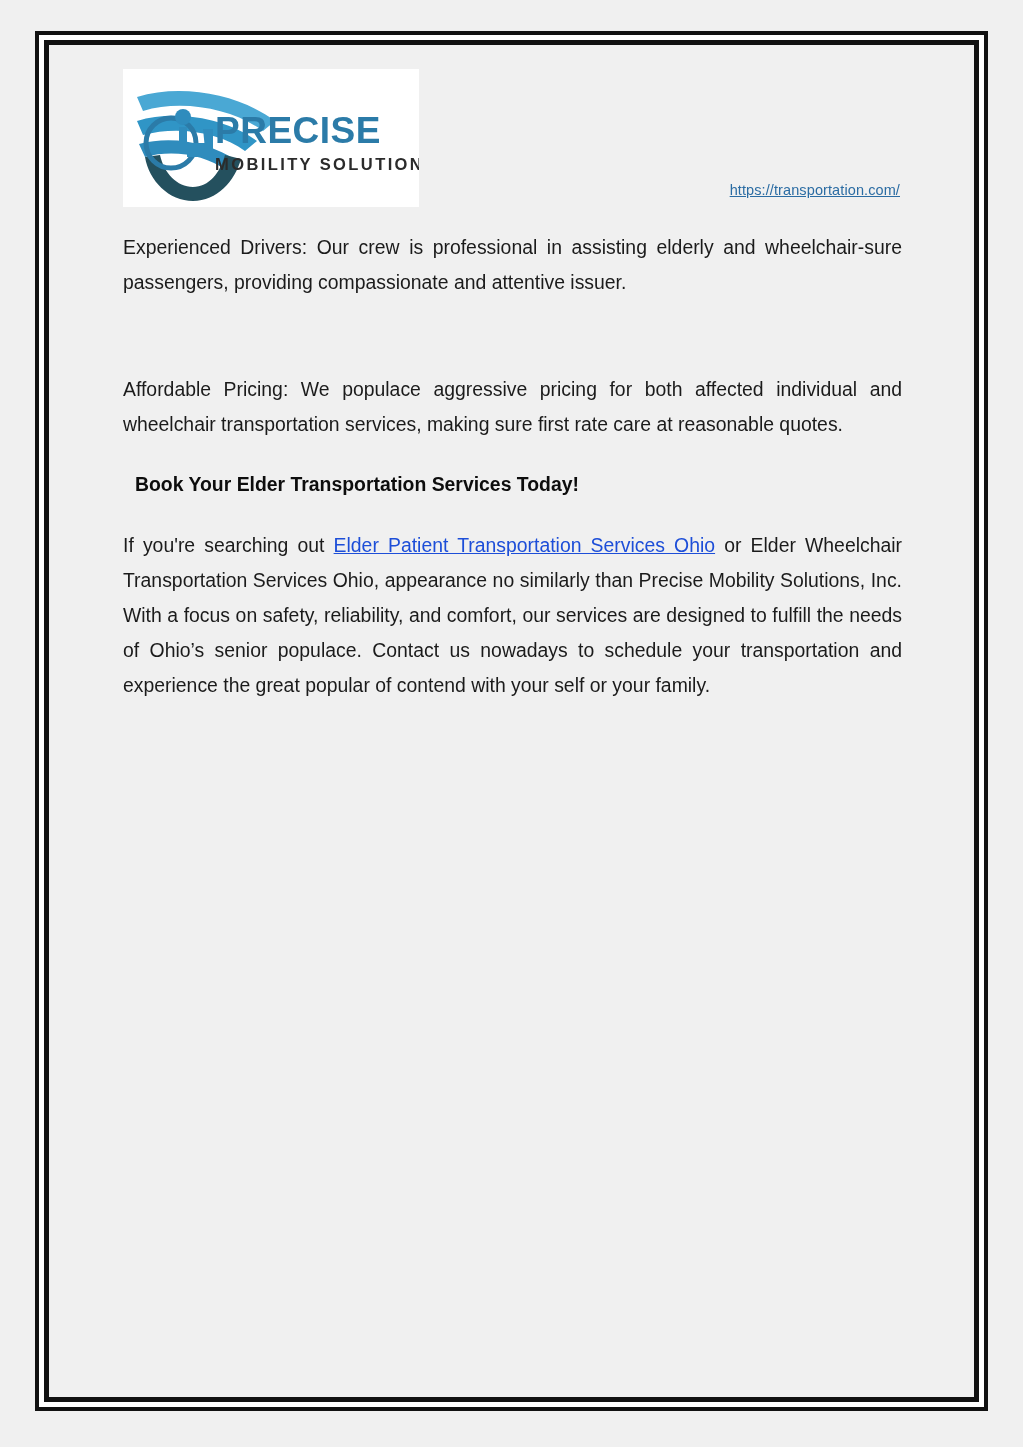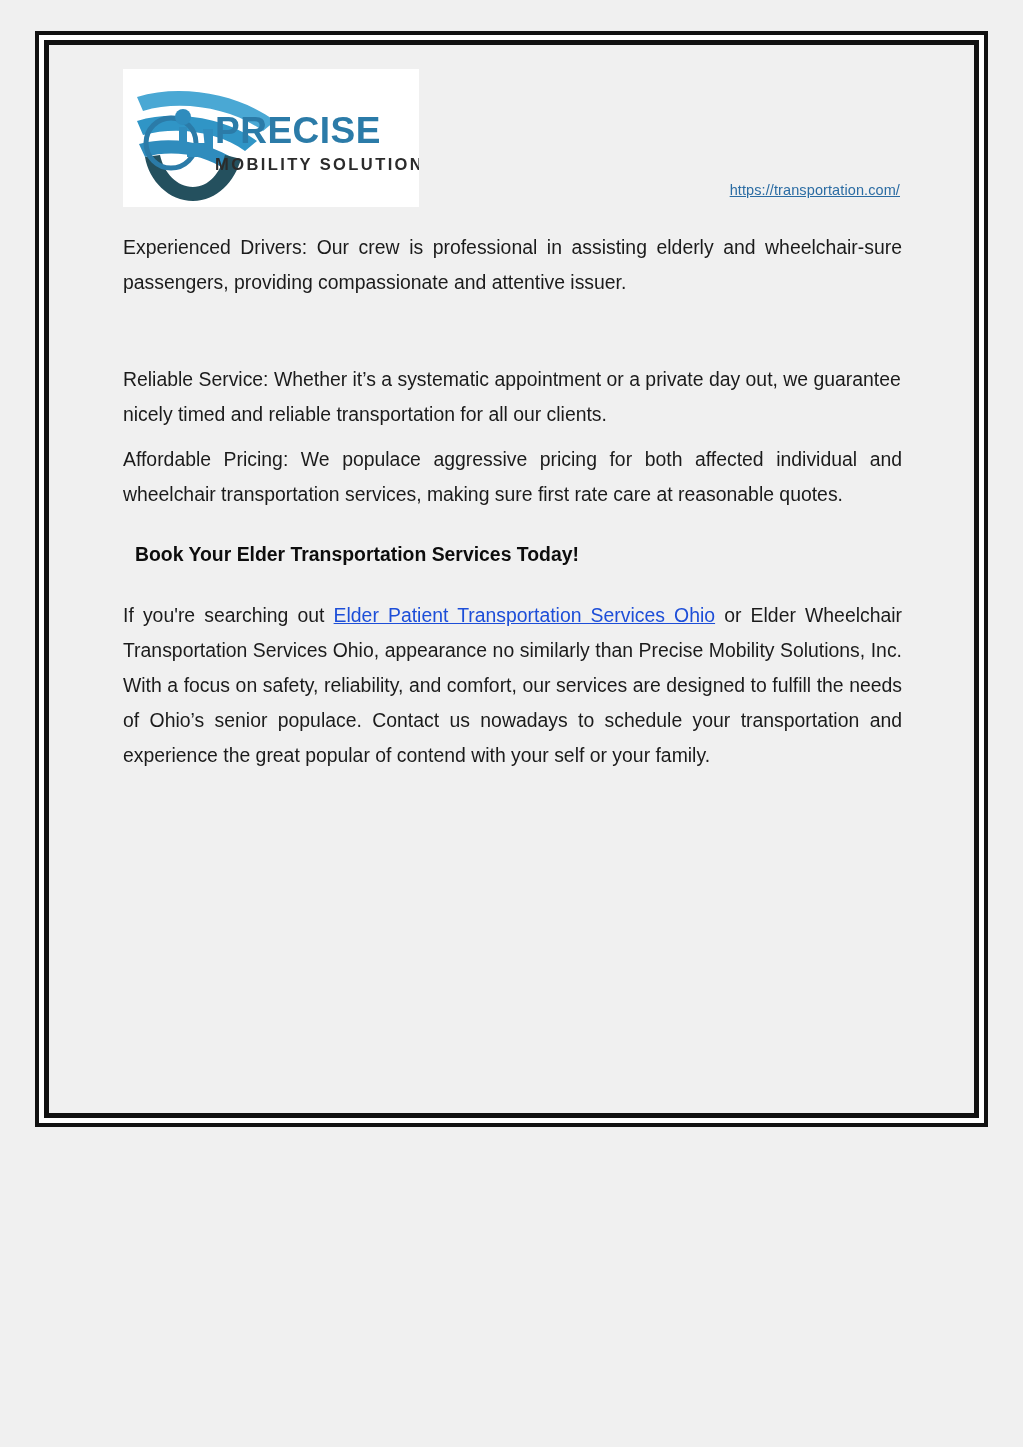--- a/index.html
+++ b/index.html
@@ -15,21 +15,21 @@
     font-family: "Liberation Sans", sans-serif;
     overflow: hidden;
   }
 
   
   .page-wrap {
     position: absolute;
     left: 35px;
     top: 31px;
     width: 953px;
-    height: 1096px;
+    height: 1380px;
   }
   .frame-outer {
     position: absolute;
     inset: 0;
     border: 4px solid #111111;
     background: #ffffff;
   }
   .frame-inner {
     position: absolute;
     left: 9px;
@@ -154,21 +154,20 @@
       <div class="url-row">
         <a class="doc-url" href="#">https://transportation.com/</a>
       </div>
 
       <div class="gap-md"></div>
 
       <p class="para">Experienced Drivers: Our crew is professional in assisting elderly and wheelchair-sure passengers, providing compassionate and attentive issuer.</p>
 
       <div class="gap-lg"></div>
 
-      <p class="para nojust">Reliable Service: Whether it’s a systematic appointment or a private day out, we guarantee nicely timed and reliable transportation for all our clients.</p>
 
       <div class="gap-sm"></div>
 
       <p class="para">Affordable Pricing: We populace aggressive pricing for both affected individual and wheelchair transportation services, making sure first rate care at reasonable quotes.</p>
 
       <div class="gap-md"></div>
 
       <p class="heading-bold">Book Your Elder Transportation Services Today!</p>
 
       <div class="gap-md"></div>

